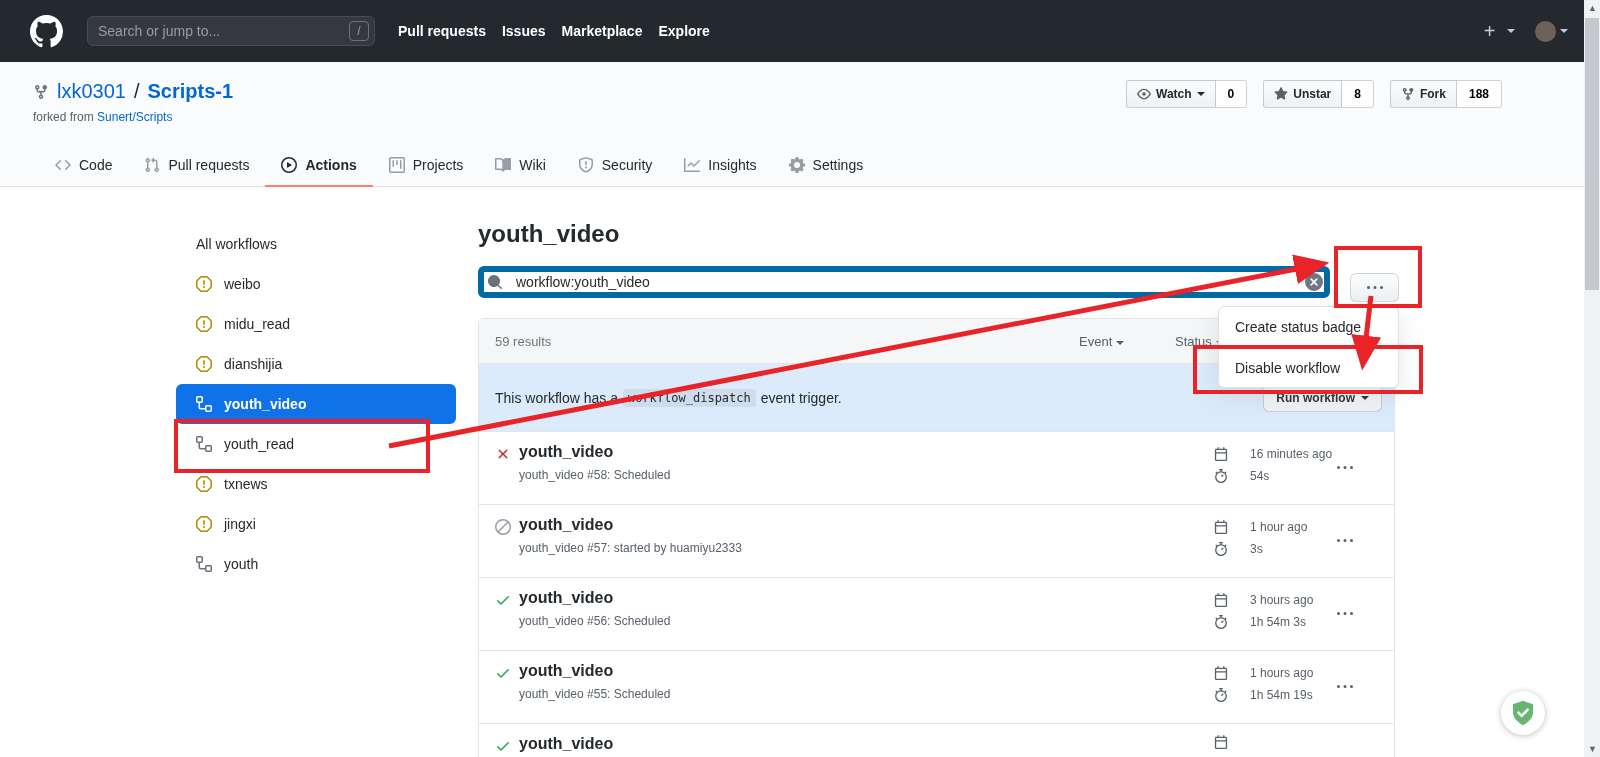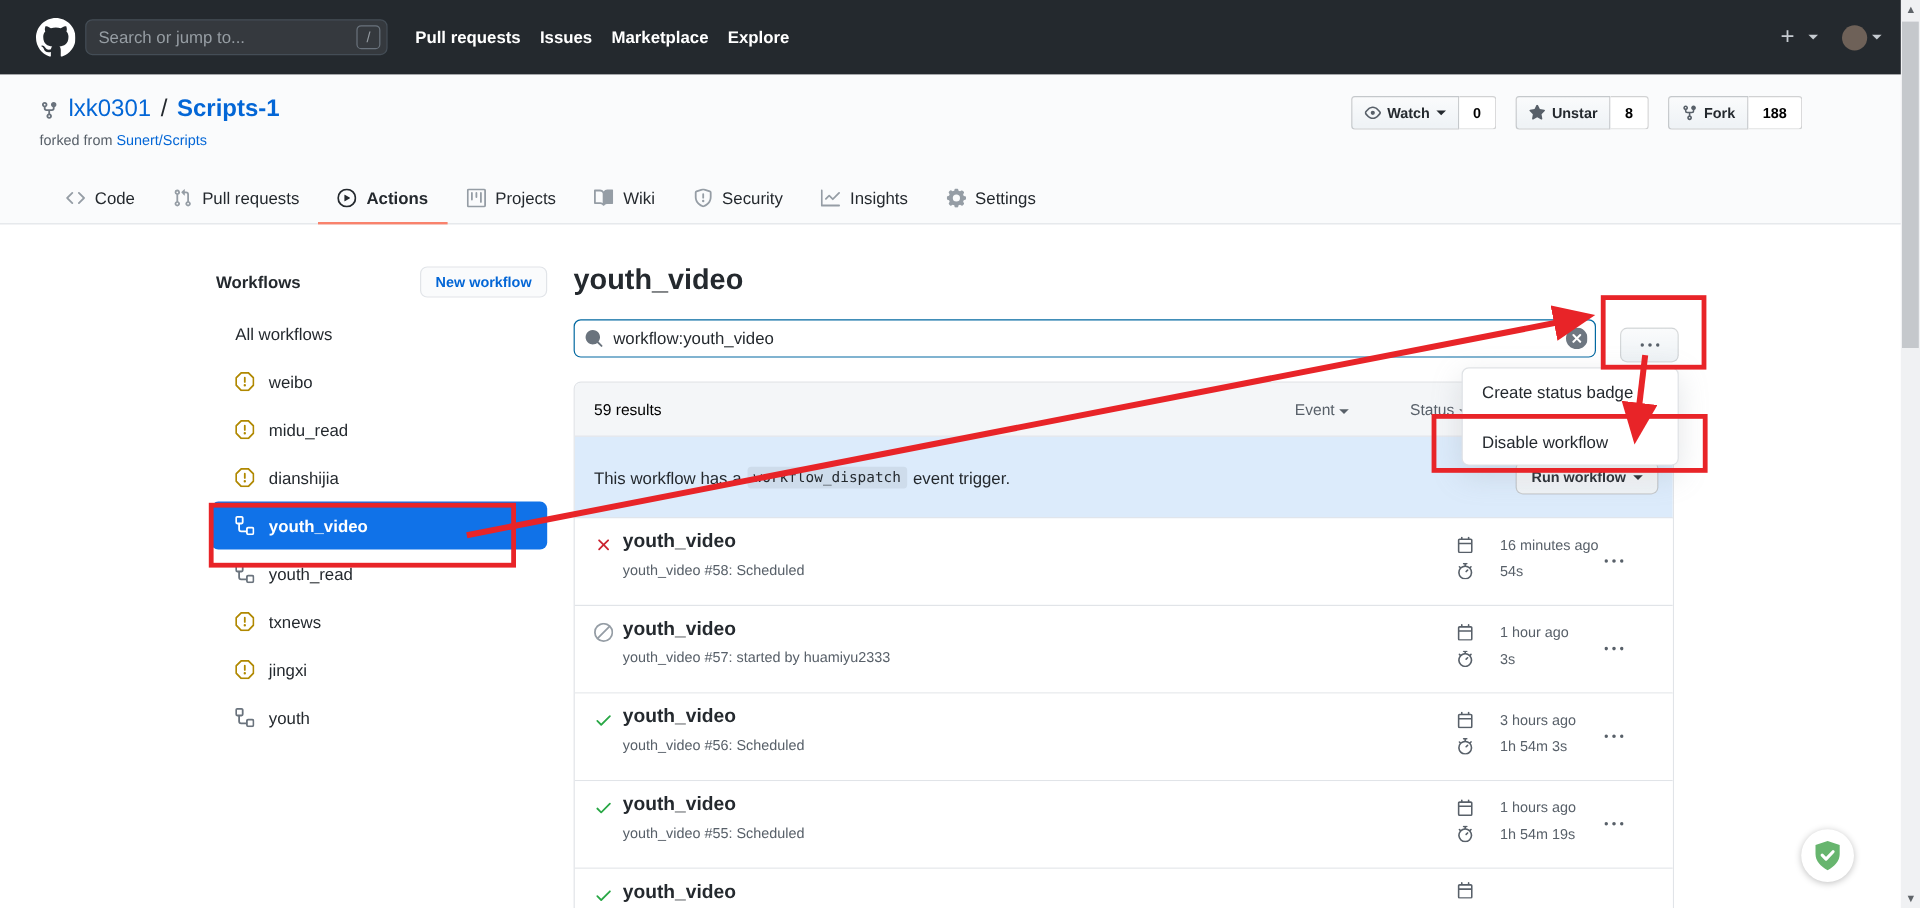--- a/index.html
+++ b/index.html
@@ -4,21 +4,21 @@
 <style>
   * { margin:0; padding:0; box-sizing:border-box; }
   html,body { width:1600px; height:757px; overflow:hidden; }
   body { font-family:"Liberation Sans", sans-serif; background:#fff; color:#24292e; }
   .page { position:relative; width:1600px; height:757px; overflow:hidden; background:#fff; }
   svg.ic { display:inline-block; vertical-align:middle; fill:currentColor; }
 
   
   .navbar { position:absolute; left:0; top:0; width:1600px; height:62px; background:#24292e; display:flex; align-items:center; padding:0 32px 0 30px; z-index:5; }
   .gh-logo { color:#fff; width:33px; height:33px; flex:none; }
-  .nav-search { position:relative; margin-left:8px; width:252px; height:30px; flex:none;border-radius:10px; }
+  .nav-search { position:relative; margin-left:24px; width:288px; height:30px; flex:none;border-radius:10px; }
   .nav-search input { width:100%; height:100%; background:rgba(255,255,255,0.08); border:1px solid #444d56; border-radius:6px; color:#c6cbd1; font-size:14px; padding:0 30px 0 10px; font-family:"Liberation Sans", sans-serif; outline:none; }
   .nav-search input::placeholder { color:#969da3; }
   .key-hint { position:absolute; right:6px; top:5px; width:20px; height:20px; border:1px solid #6a737d; border-radius:4px; color:#969da3; font-size:12px; text-align:center; line-height:18px; }
   .nav-links { display:flex; gap:16px; margin-left:23px; }
   .nav-links span { color:#fff; font-size:14px; font-weight:700; cursor:pointer; white-space:nowrap; }
   .nav-right { margin-left:auto; display:flex; align-items:center; gap:20px; }
   .nav-plus { color:#c6cbd1; font-size:20px; font-weight:400; display:flex; align-items:center; gap:3px; }
   .nav-avatar-wrap { display:flex; align-items:center; gap:4px; color:#c6cbd1; }
   .nav-avatar { width:21px; height:21px; border-radius:50%; background:#6e6158; }
   .caret { display:inline-block; width:0; height:0; border-left:4px solid transparent; border-right:4px solid transparent; border-top:4px solid currentColor; vertical-align:middle; }
@@ -53,27 +53,27 @@
   .sb-item .ic { flex:none; }
   .sb-item .wic { color:#b08800; }
   .sb-item .fic { color:#6a737d; }
   .sb-item.selected { background:#1072e8; color:#fff; font-weight:700; }
   .sb-item.selected .fic { color:#fff; }
 
   
   .main { position:absolute; left:478px; top:210px; width:917px; }
   .main-title { font-size:24px; font-weight:700; margin-top:10px; }
   .filter-wrap { position:absolute; left:0; top:56px; width:852px; height:32px; }
-  .filter-wrap input { width:100%; height:100%; border:1px solid #0369a1; border-radius:6px; padding:4px 32px; font-size:14px; color:#24292e; background:#fff; font-family:"Liberation Sans", sans-serif; outline:none; }
+  .filter-wrap input { width:100%; height:100%; border:6px solid #0369a1; border-radius:6px; padding:4px 32px; font-size:14px; color:#24292e; background:#fff; font-family:"Liberation Sans", sans-serif; outline:none; }
   .filter-search-ic { position:absolute; left:9px; top:8px; color:#6a737d; }
   .filter-clear { position:absolute; right:7px; top:7px; width:18px; height:18px; border:none; background:none; color:#6e7781; cursor:pointer; padding:0; }
   .kebab-btn { position:absolute; left:872px; top:63px; width:49px; height:29px; background:linear-gradient(-180deg,#fafbfc,#eff3f6 90%); border:1px solid rgba(27,31,35,.15); border-radius:6px; color:#586069; cursor:pointer; }
   .results { position:absolute; left:0; top:108px; width:917px; height:440px; border:1px solid #e1e4e8; border-radius:6px 6px 0 0; overflow:hidden; background:#fff; }
   .res-head { position:relative; height:45px; background:#f4f6f8; border-bottom:1px solid #e1e4e8; display:flex; align-items:center; padding:0 16px; }
-  .res-count { font-size:13px; color:#000000; }
+  .res-count { font-size:13px; color:#737373; }
   .res-filter { position:absolute; top:15px; font-size:13px; color:#586069; cursor:pointer; white-space:nowrap; }
   .res-filter .caret { margin-left:4px; border-top-color:#586069; }
   #eventFilter { left:600px; }
   #statusFilter { left:696px; }
   .banner { position:relative; height:68px; background:#dcebfb; border-bottom:1px solid #e1e4e8; display:flex; align-items:center; padding:0 16px; font-size:14px; color:#24292e; }
   .banner code { font-family:"DejaVu Sans Mono", monospace; font-size:12px; background:rgba(27,31,35,.07); padding:2px 5px; border-radius:3px; margin:0 5px; }
   .run-btn { position:absolute; right:12px; top:20px; height:28px; padding:0 12px; font-size:12px; font-weight:700; color:#24292e; background:linear-gradient(-180deg,#fafbfc,#eff3f6 90%); border:1px solid rgba(27,31,35,.2); border-radius:6px; cursor:pointer; display:flex; align-items:center; gap:6px; font-family:"Liberation Sans", sans-serif; }
   .run-row { position:relative; height:73px; border-bottom:1px solid #e1e4e8; background:#fff; }
   .run-row:last-child { border-bottom:none; }
   .st-ic { position:absolute; left:16px; top:14px; }
@@ -290,24 +290,20 @@
       <div class="tab">
           <svg class="ic" width="16" height="16">
             <use href="#i-gear"></use>
           </svg>
           <span>Settings</span>
         </div>
     </div>
   </div>
 
   <div class="sidebar">
-    <div class="sb-head">
-      <span class="sb-title">Workflows</span>
-      <button class="new-wf">New workflow</button>
-    </div>
     <div class="sb-list">
       <div class="sb-item">
           <span>All workflows</span>
         </div>
       <div class="sb-item">
           <svg class="ic wic" width="16" height="16">
             <use href="#i-stop"></use>
           </svg>
           <span>weibo</span>
         </div>

